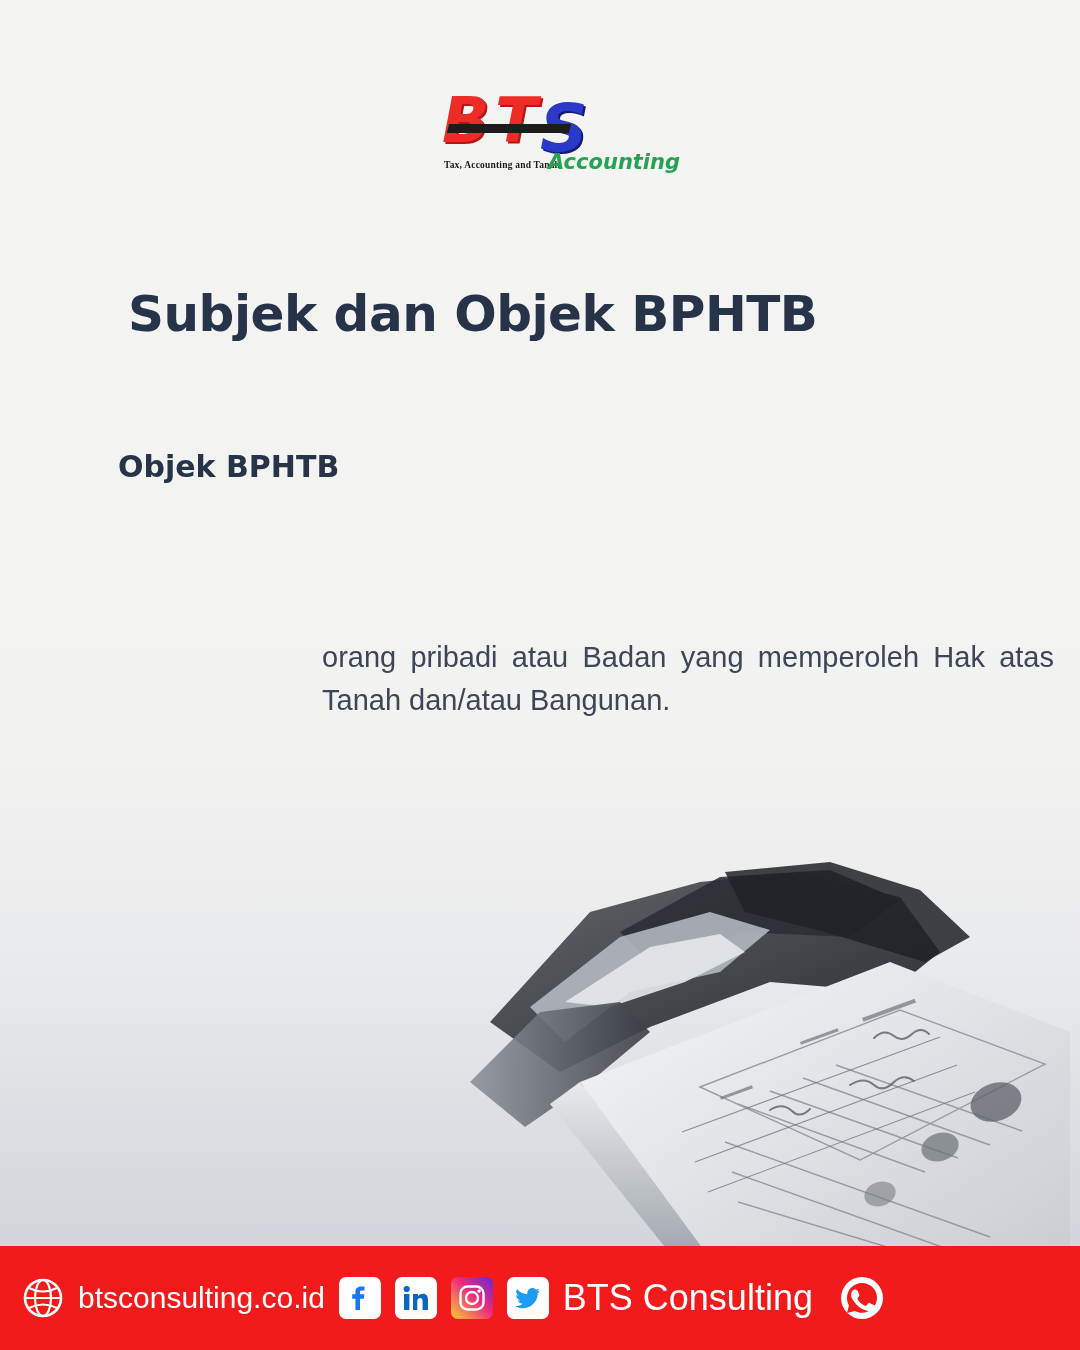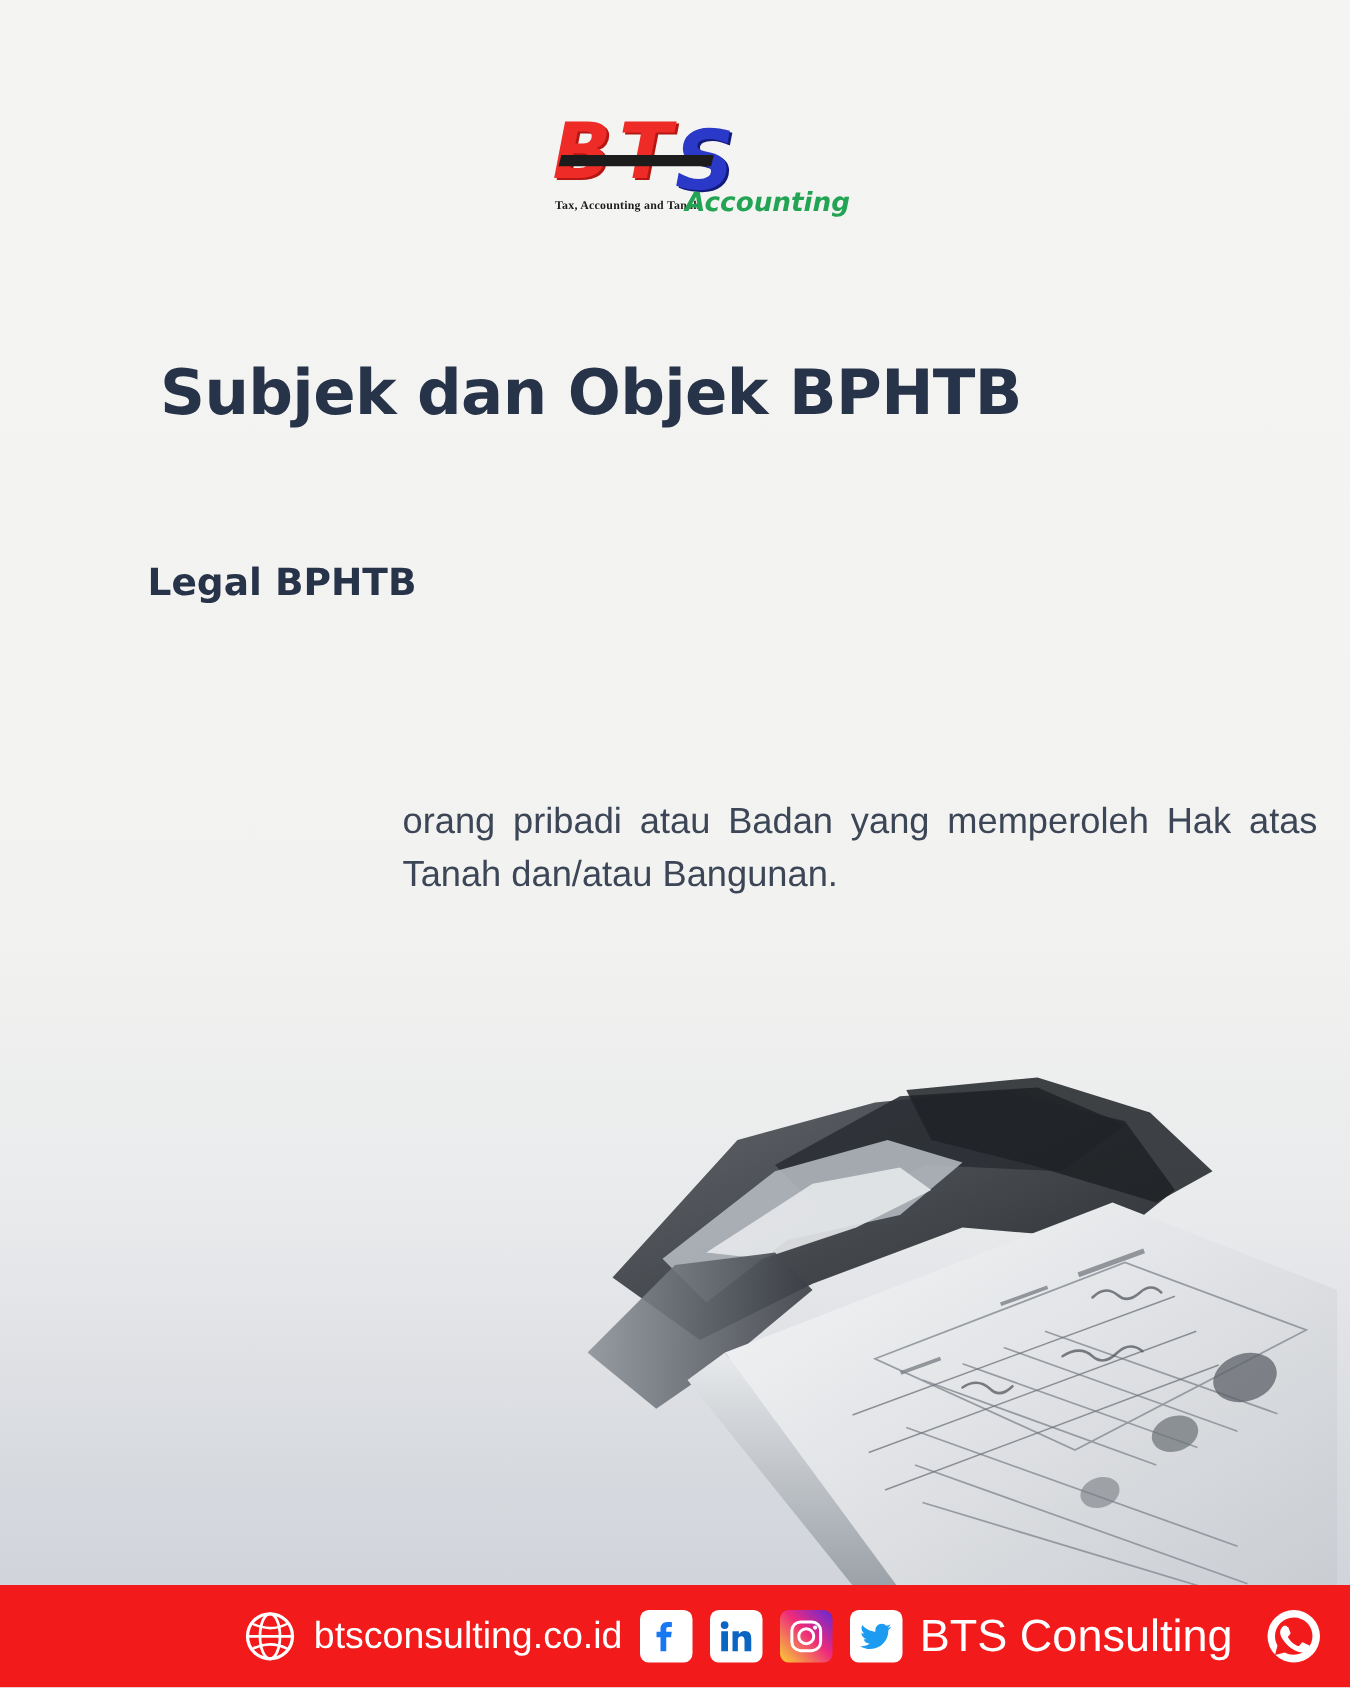--- a/index.html
+++ b/index.html
@@ -176,27 +176,26 @@
     pointer-events: none;
   }
   .photo svg { display: block; }
 
   
   .footer {
     position: absolute;
     left: 0;
     bottom: 0;
     width: 1080px;
-    height: 82px;
+    height: 104px;
     background: #f21a1a;
     display: flex;
     align-items: center;
     padding: 0 22px;
     gap: 14px;
-    justify-content: flex-end;
   }
   .footer-site {
     font-family: "Liberation Sans", sans-serif;
     font-size: 30px;
     color: #ffffff;
     letter-spacing: 0px;
     white-space: nowrap;
   }
   .footer-brand {
     font-family: "Liberation Sans", sans-serif;
@@ -240,21 +239,21 @@
         <span class="logo-bar"></span>
       </div>
       <div class="logo-tagline">Tax, Accounting and Tanah</div>
       <div class="logo-consulting">Accounting</div>
     </div>
   </div>
 
   <h1 class="headline">Subjek dan Objek BPHTB</h1>
 
   <div class="block-objek">
-    <div class="block-title">Legal BPHTB</div>
+    <div class="block-title">Objek BPHTB</div>
   </div>
 
   <div class="block-subjek">
     <div class="block-body">orang pribadi atau Badan yang memperoleh Hak atas Tanah dan/atau Bangunan.</div>
   </div>
 
   <div class="photo">
     <svg width="600" height="430" viewBox="0 0 600 430" xmlns="http://www.w3.org/2000/svg">
       <defs>
         <linearGradient id="paperTop" x1="0" y1="0" x2="1" y2="1">

